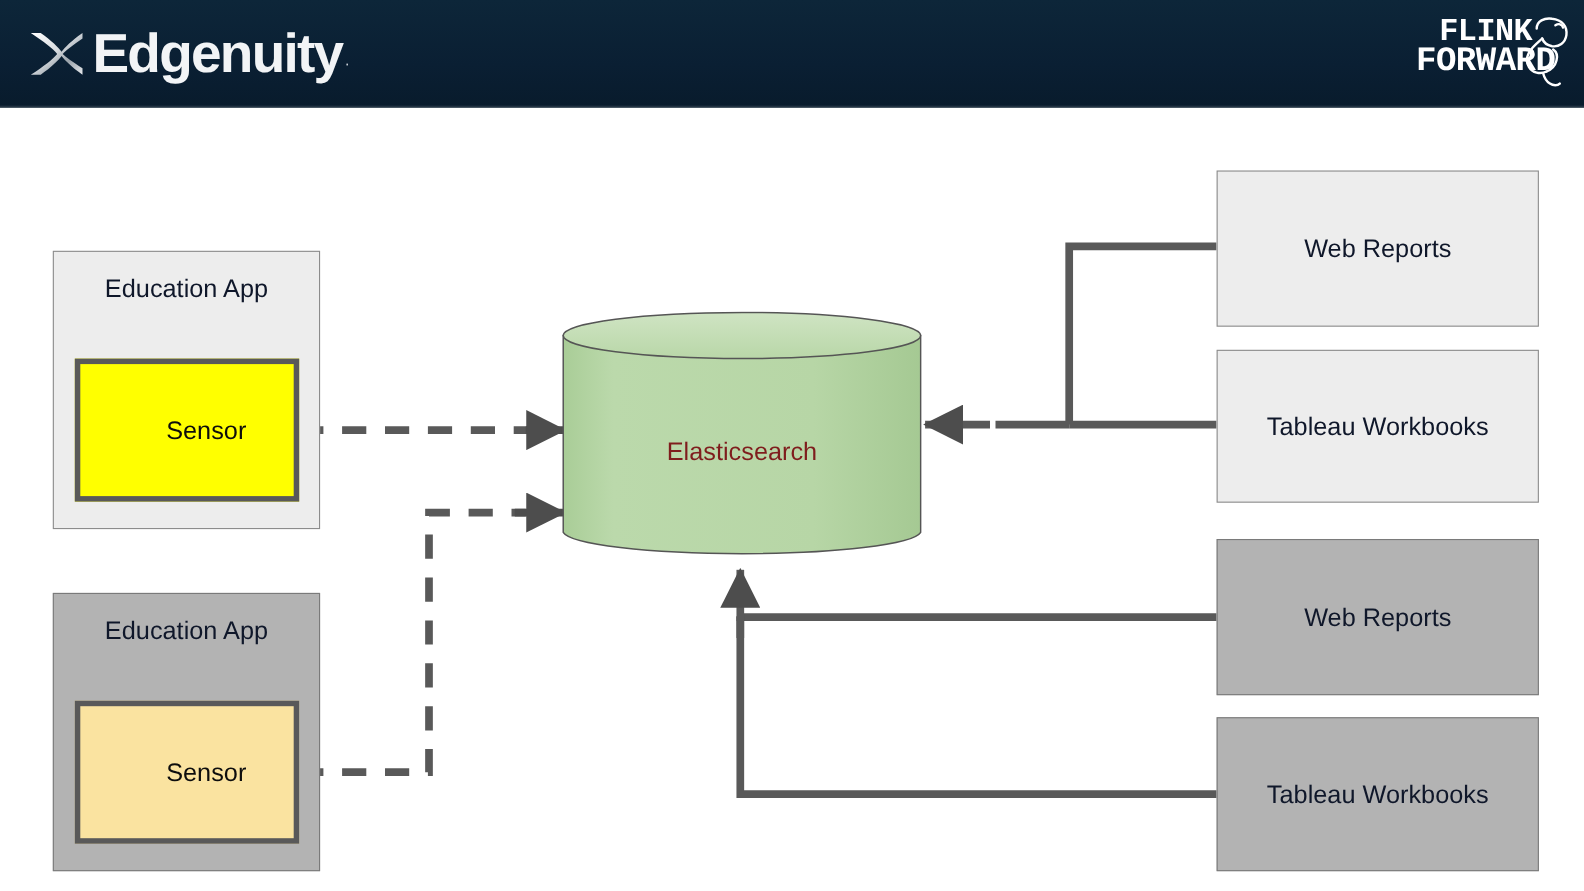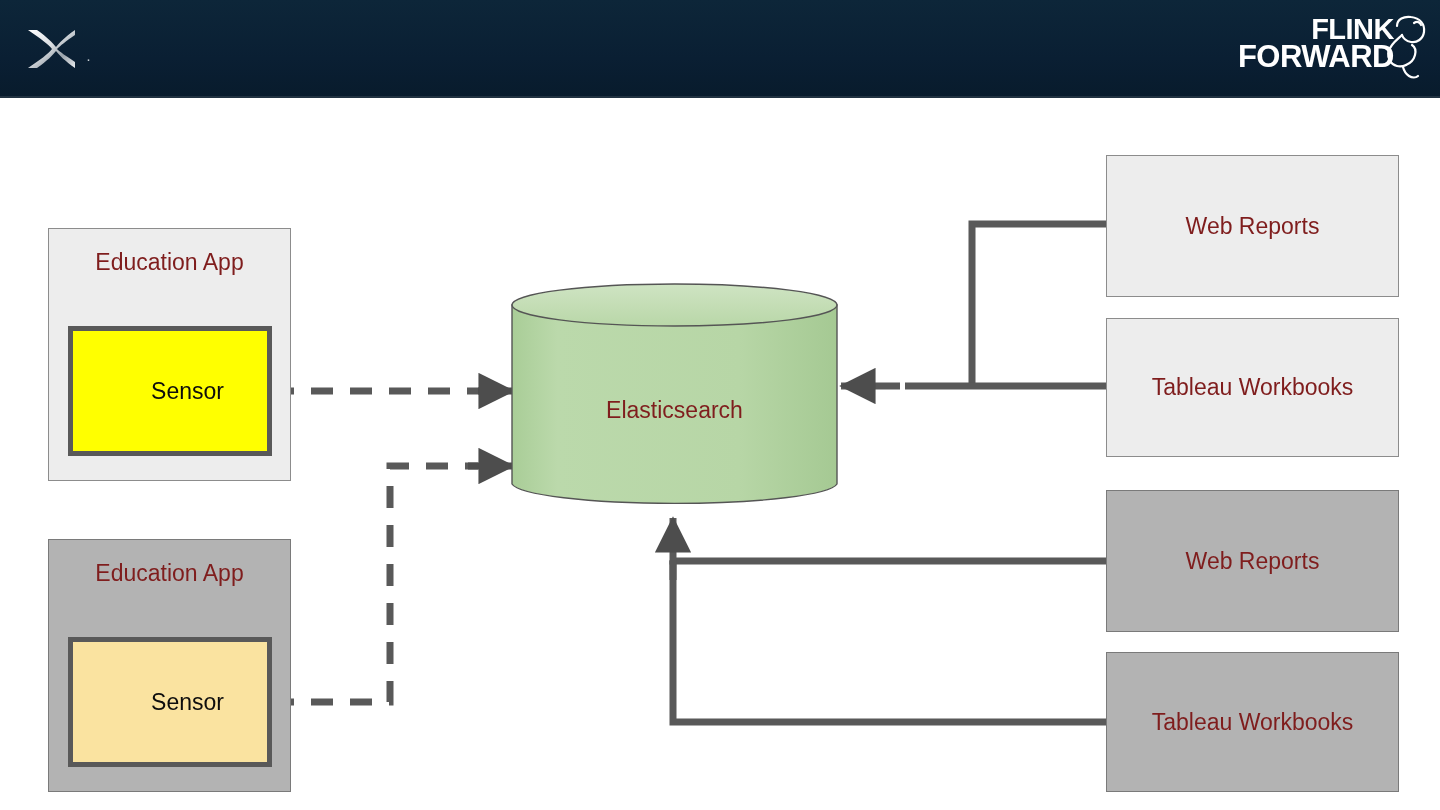--- a/index.html
+++ b/index.html
@@ -73,25 +73,25 @@
 
   #flink-forward-logo {
     position: absolute;
     right: 16px;
     top: 14px;
     width: 190px;
     height: 72px;
   }
   #flink-forward-logo .ff-text {
     position: absolute;
-    right: 30px;
+    right: 10px;
     top: 2px;
-    text-align: right;
+    text-align: center;
     color: #ffffff;
-    font-family: Liberation Sans, sans-serif;
+    font-family: Liberation Mono, monospace;
     font-weight: bold;
     letter-spacing: -0.5px;
     line-height: 0.92;
   }
   #flink-forward-logo .ff-line1 { font-size: 29px; }
   #flink-forward-logo .ff-line2 { font-size: 31px; }
   #flink-forward-logo .ff-squirrel {
     position: absolute;
     right: -4px;
     top: 0px;
@@ -115,21 +115,21 @@
     height: 810px;
     pointer-events: none;
   }
 
   .node {
     position: absolute;
     box-sizing: border-box;
     display: flex;
     justify-content: center;
     font-family: "Liberation Sans", sans-serif;
-    color: #7f1d1d;
+    color: #0f172a;
     font-size: 23px;
   }
 
   
   .app-box {
     border: 1px solid #8c8c8c;
     align-items: flex-start;
     padding-top: 20px;
   }
   .app-box.light { background: #ededed; }
@@ -196,20 +196,21 @@
         <defs>
           <linearGradient id="xg" x1="0" y1="0" x2="1" y2="1">
             <stop offset="0%" stop-color="#ffffff"></stop>
             <stop offset="45%" stop-color="#d9dde1"></stop>
             <stop offset="70%" stop-color="#9aa3ab"></stop>
             <stop offset="100%" stop-color="#e8ebee"></stop>
           </linearGradient>
         </defs>
         <path d="M6 6 C18 14 26 20 30 25 C26 30 18 36 6 44 L15 44 C25 37 31 31 34 27 C37 31 43 37 53 44 L53 38 C44 32 38 28 35 25 C38 22 44 17 53 11 L53 6 C43 13 37 19 34 23 C31 19 25 13 15 6 Z" fill="url(#xg)"></path>
       </svg>
+      <span class="logo-word">Edgenuity</span>
       <span class="logo-tm">·</span>
     </div>
 
     <div id="flink-forward-logo">
       <svg class="ff-squirrel" viewBox="0 0 58 68">
         <g fill="none" stroke="#ffffff" stroke-width="2.2" stroke-linejoin="round" stroke-linecap="round">
           <path d="M27 12 C27 5 34 2 41 3 C50 4 55 10 54 18 C53 25 47 29 41 28 C36 27 33 24 32 21"></path>
           <path d="M32 21 C29 24 25 27 22 31 C18 36 17 42 20 47 C23 52 30 54 36 51"></path>
           <path d="M36 51 C41 49 44 45 45 41 C46 37 45 33 42 31"></path>
           <path d="M33 53 C34 57 36 60 39 62 C42 64 46 64 48 62"></path>

